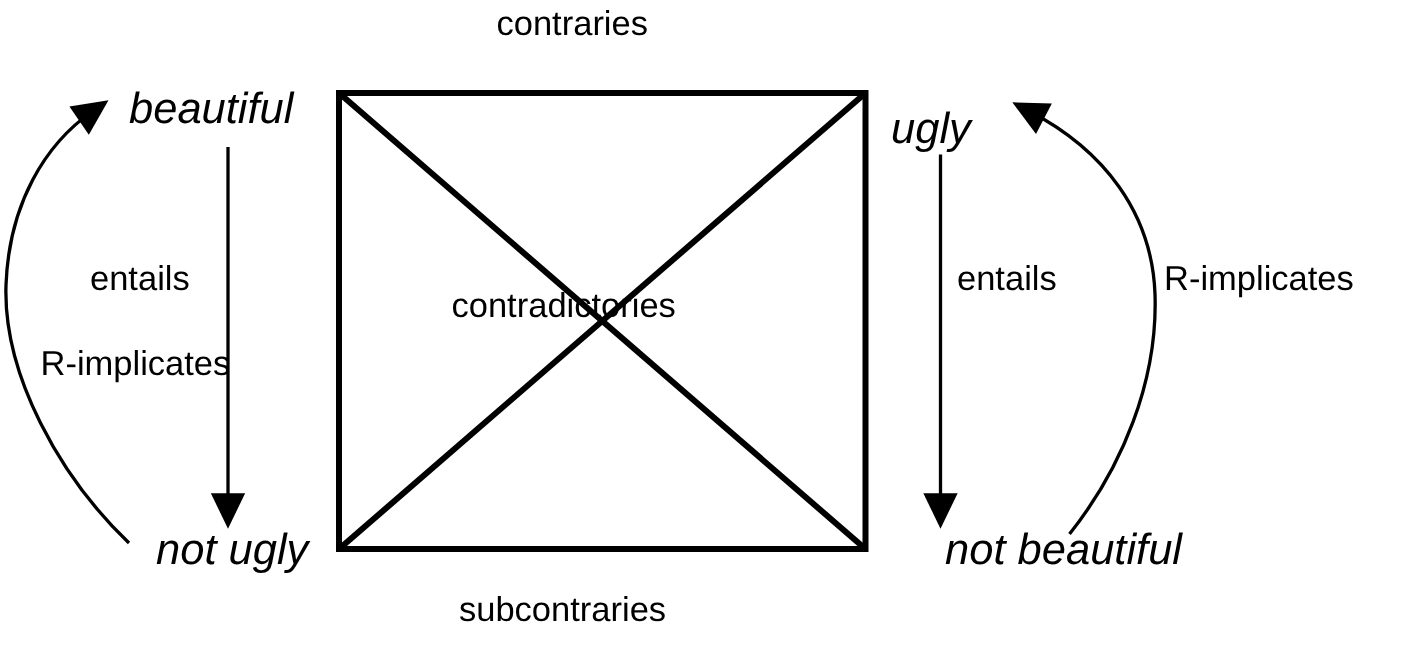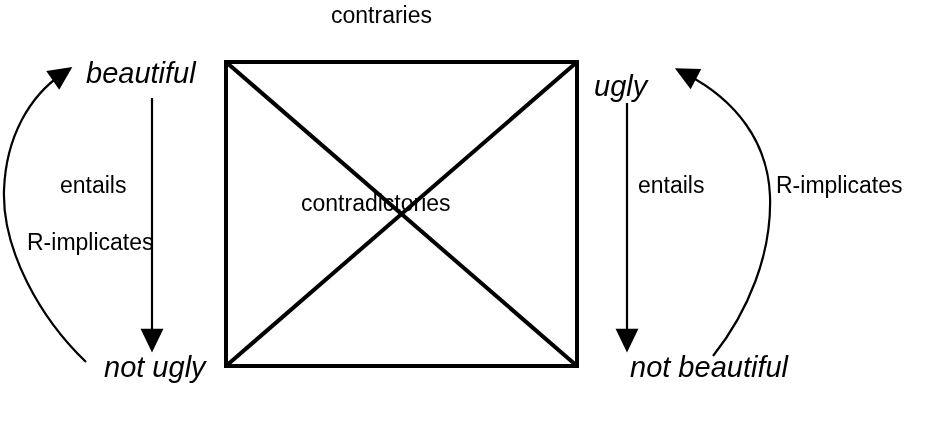--- a/index.html
+++ b/index.html
@@ -63,20 +63,21 @@
 
     <line x1="627" y1="103" x2="627" y2="340" stroke="#000000" stroke-width="2.2" marker-end="url(#arrowhead-thin)"></line>
 
     <path d="M 86 362 C 40 318, 2 250, 4 190 C 6 136, 30 96, 62 74" fill="none" stroke="#000000" stroke-width="2.2" marker-end="url(#arrowhead-thin)"></path>
 
     <path d="M 713 356 C 748 312, 772 254, 770 196 C 768 142, 736 100, 686 74" fill="none" stroke="#000000" stroke-width="2.2" marker-end="url(#arrowhead-thin)"></path>
   </svg>
 
   <div class="lbl rel" style="left:331px; top:4px;">contraries</div>
 
+  <div class="lbl rel" style="left:306px; top:395px;">subcontraries</div>
 
   <div class="lbl rel" style="left:301px; top:192px;">contradictories</div>
 
   <div class="lbl term corner-label" style="left:86px; top:59px;">beautiful</div>
 
   <div class="lbl term corner-label" style="left:594px; top:72px;">ugly</div>
 
   <div class="lbl term corner-label" style="left:104px; top:353px;">not ugly</div>
 
   <div class="lbl term corner-label" style="left:606px; top:353px;margin-left:24px;">not beautiful</div>

